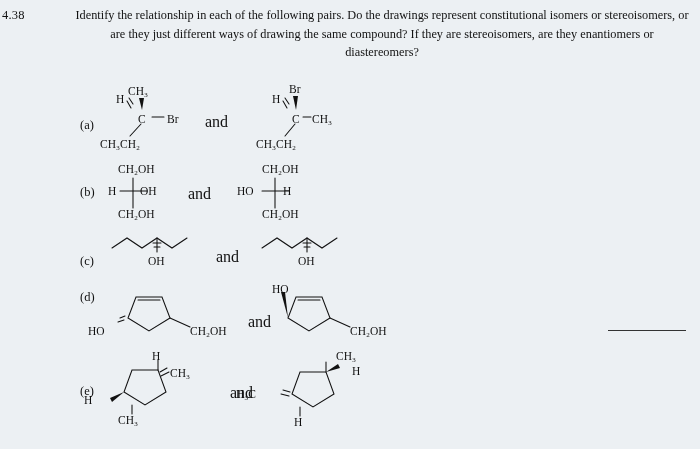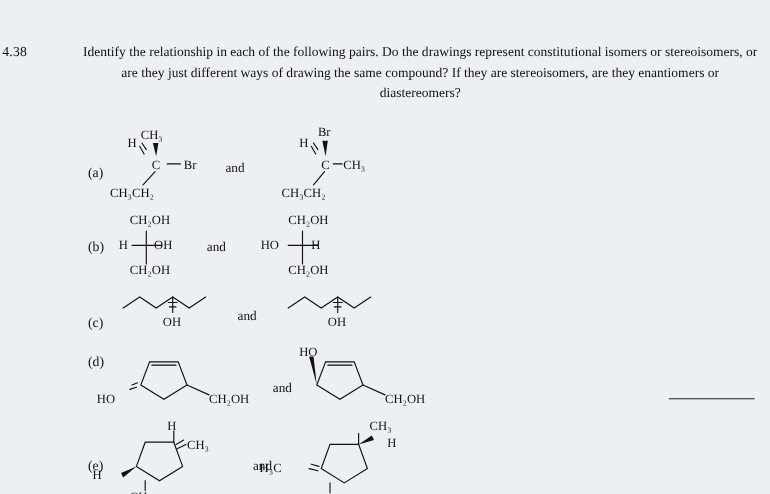--- a/index.html
+++ b/index.html
@@ -12,21 +12,20 @@
     background: #ecf0f3;
     font-family: "Liberation Serif", serif;
     color: #111;
     overflow: hidden;
     position: relative;
   }
   .page {
     position: relative;
     width: 700px;
     height: 365px;
-    margin-top: 32px;
   }
   .prob-number {
     position: absolute;
     left: 2px;
     top: 8px;
     font-size: 12.5px;
     letter-spacing: 0.2px;
   }
   .prompt {
     position: absolute;
@@ -36,21 +35,21 @@
     font-size: 12.3px;
     line-height: 1.52;
     text-align: center;
   }
   .item-label {
     position: absolute;
     font-size: 12.5px;
   }
   .andword {
     position: absolute;
-    font-size: 12px;
+    font-size: 16px;
   }
   .chem {
     position: absolute;
     font-size: 11.5px;
     white-space: nowrap;
   }
   svg { position: absolute; overflow: visible; }
   .ln { stroke: #111; stroke-width: 1.05; fill: none; stroke-linecap: round; }
   .wedge { fill: #111; stroke: none; }
   .bottom-rule {

